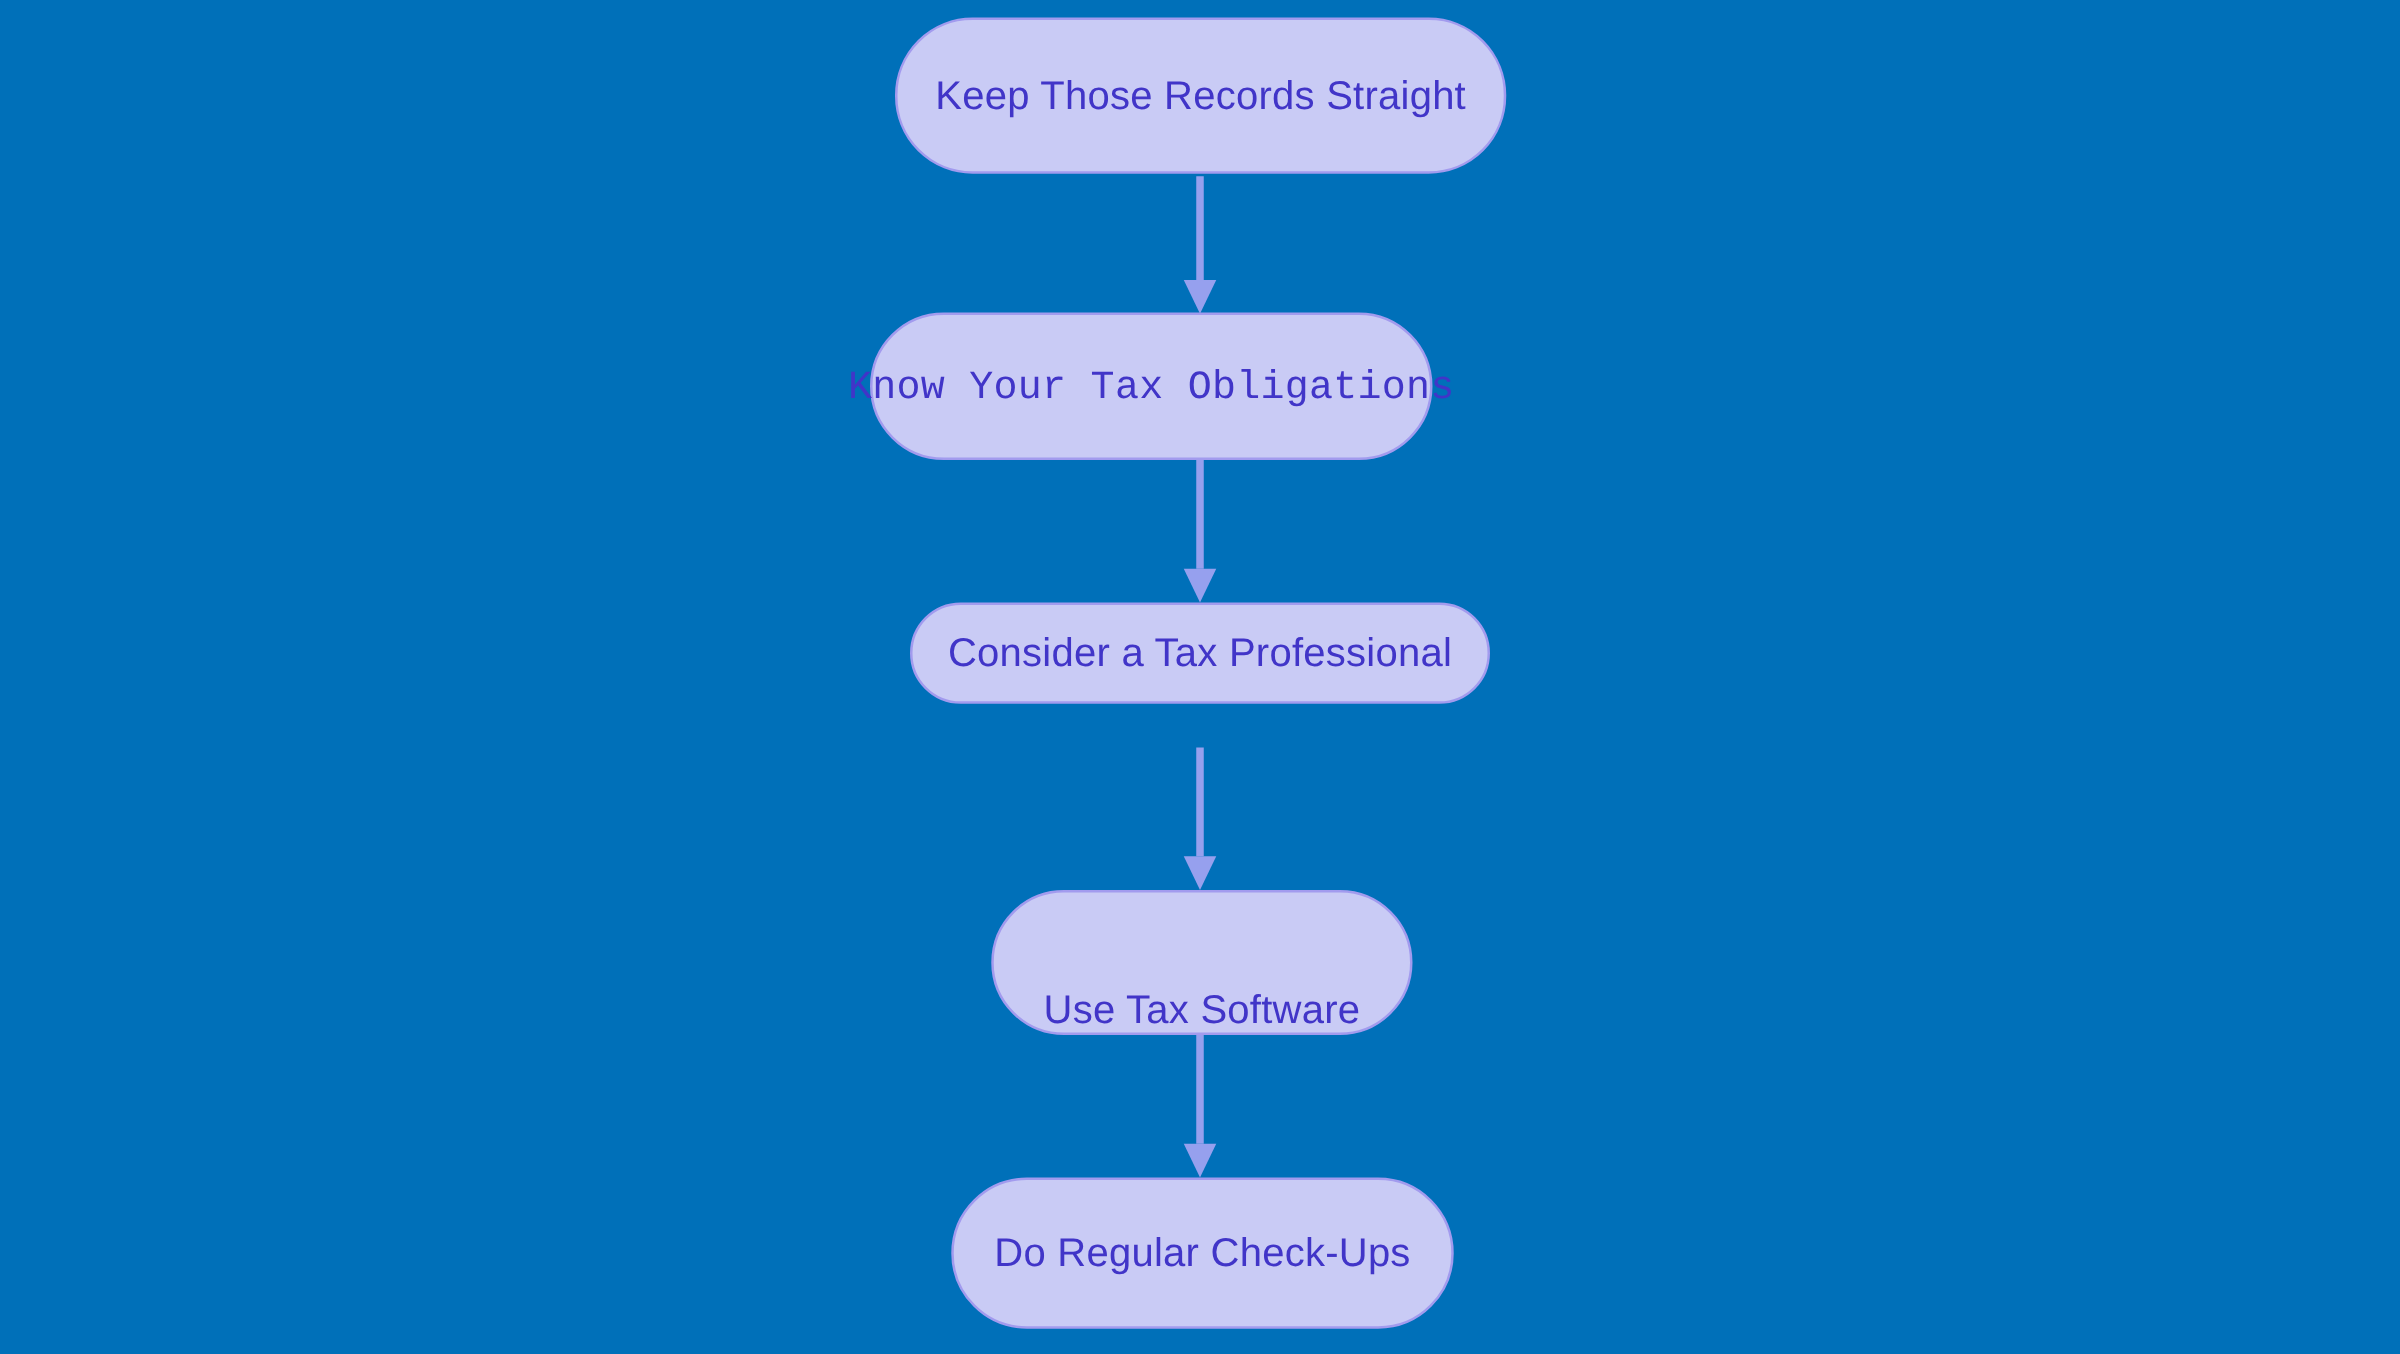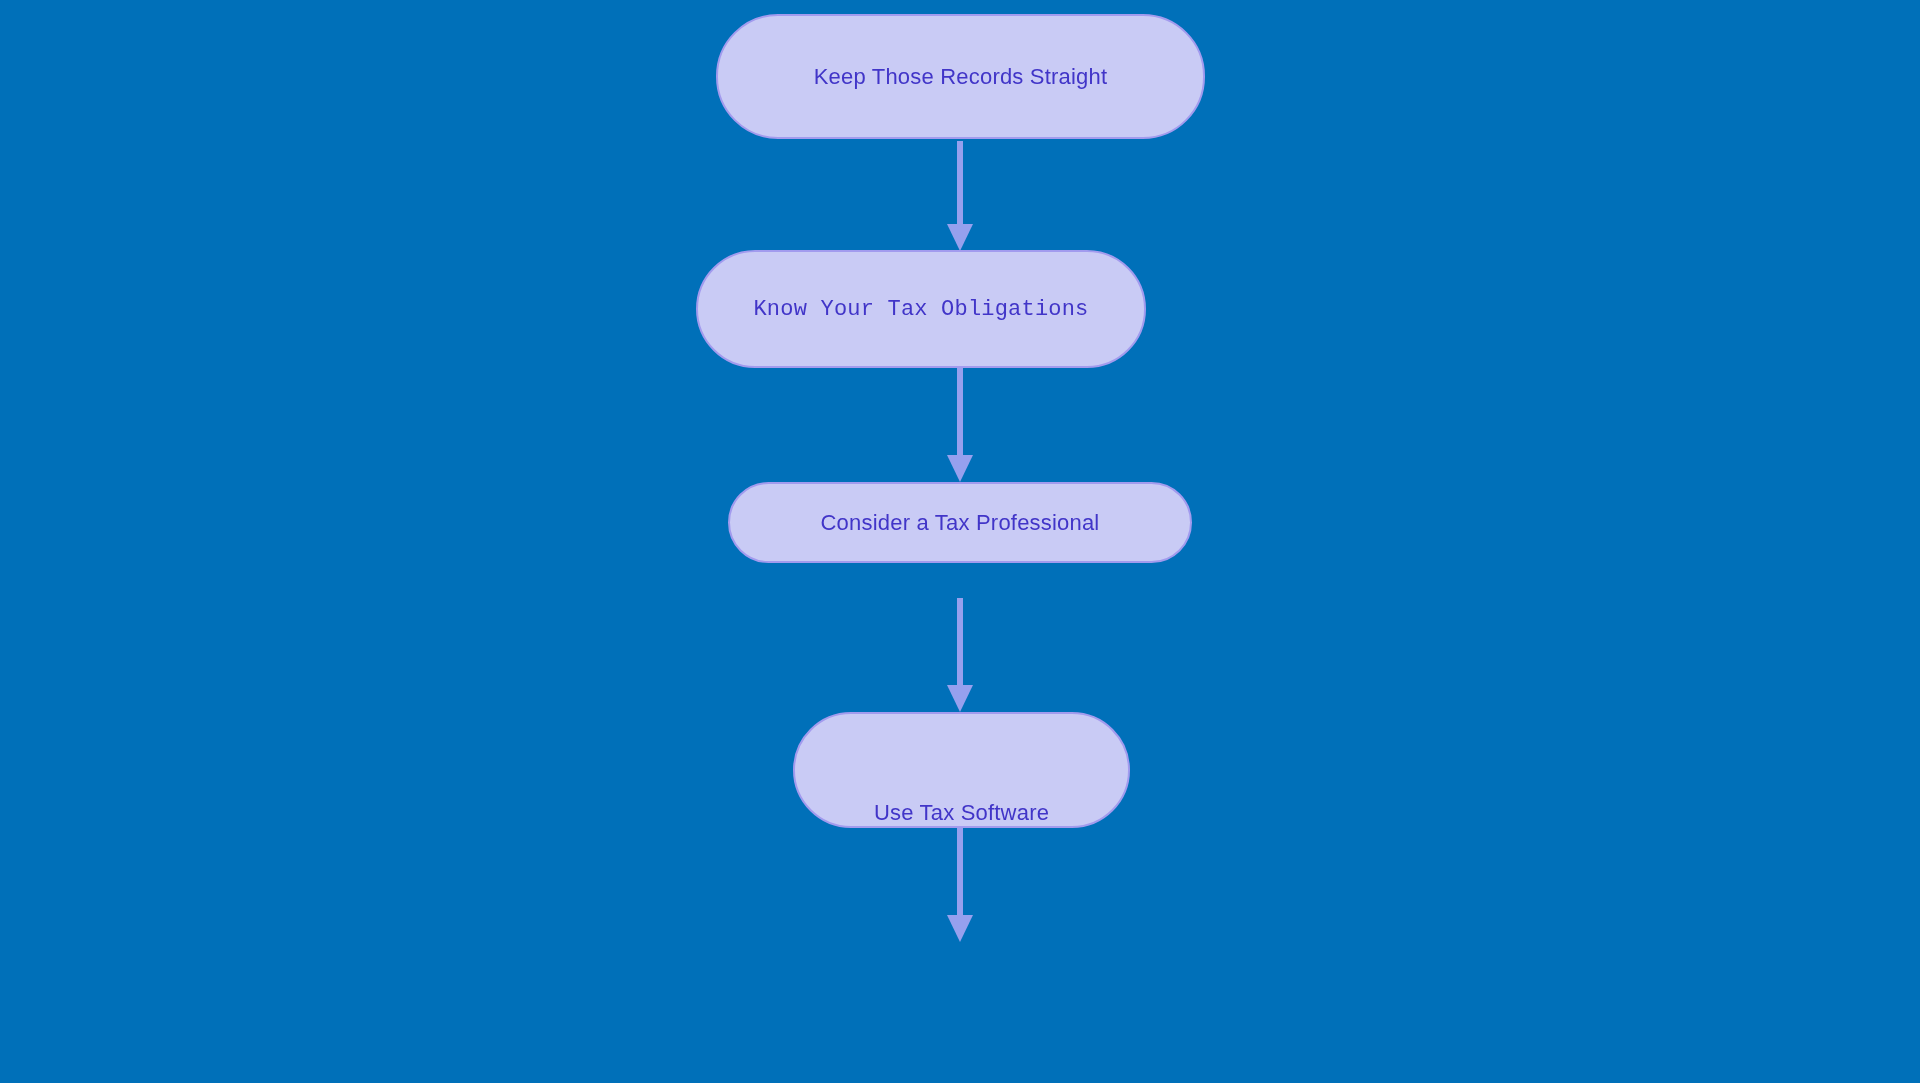--- a/index.html
+++ b/index.html
@@ -26,21 +26,21 @@
     position: absolute;
     background: var(--node-fill);
     border: 2px solid var(--node-border);
     border-radius: 62px;
     display: flex;
     align-items: center;
     justify-content: center;
   }
   .node-label {
     color: var(--node-text);
-    font-size: 22px;
+    font-size: 32px;
     font-weight: 400;
     letter-spacing: 0.2px;
     white-space: nowrap;
   }
   .n1 { left: 716px; top: 14px;  width: 489px; height: 125px; }
   .n2 { left: 696px; top: 250px; width: 450px; height: 118px; font-family: Liberation Mono, monospace; }
   .n3 { left: 728px; top: 482px; width: 464px; height: 81px; }
   .n4 { left: 793px; top: 712px; width: 337px; height: 116px; align-items: flex-end; }
   .n5 { left: 761px; top: 942px; width: 402px; height: 121px; }
   .arrow {
@@ -87,14 +87,17 @@
   </div>
 
   <div class="arrow a3"></div>
 
   <div class="node n4">
     <span class="node-label">Use Tax Software</span>
   </div>
 
   <div class="arrow a4"></div>
 
+  <div class="node n5">
+    <span class="node-label">Do Regular Check-Ups</span>
+  </div>
 
 </div>
 
 </body></html>

